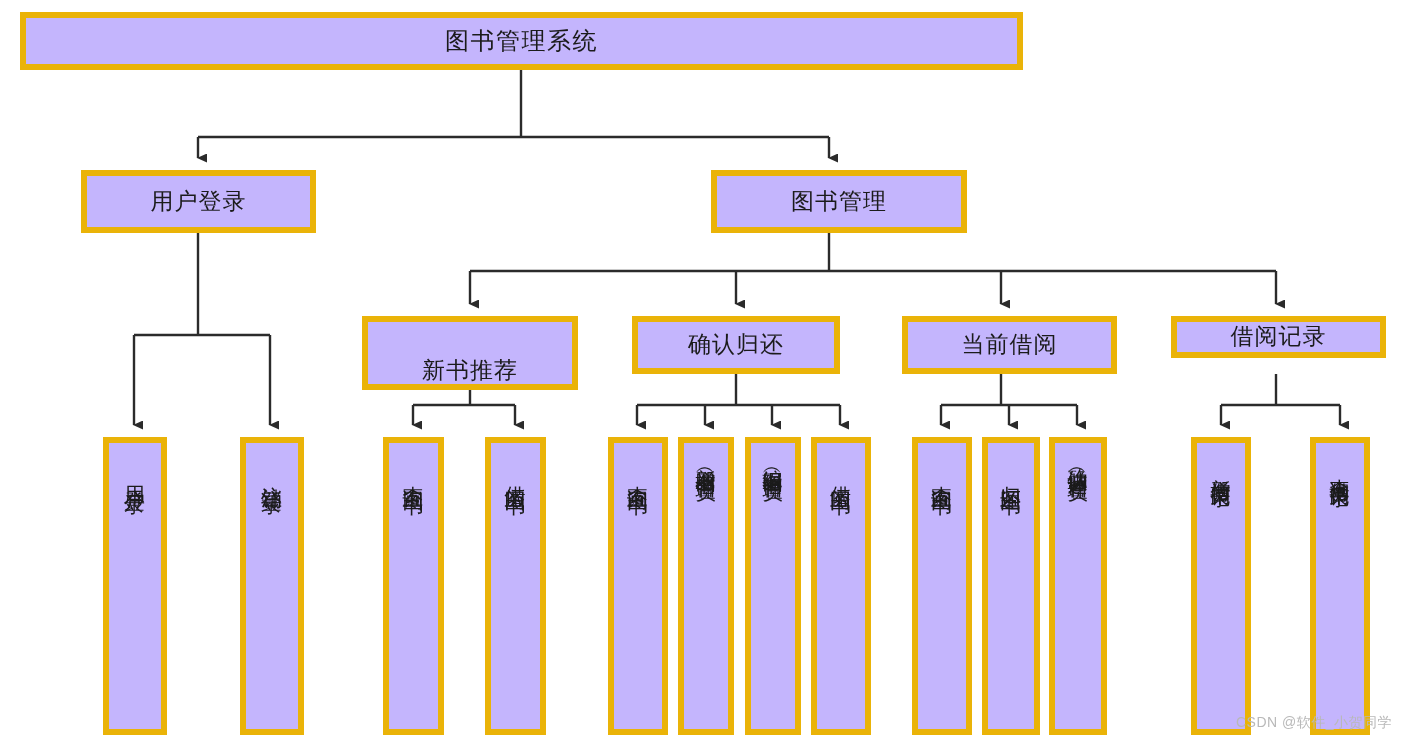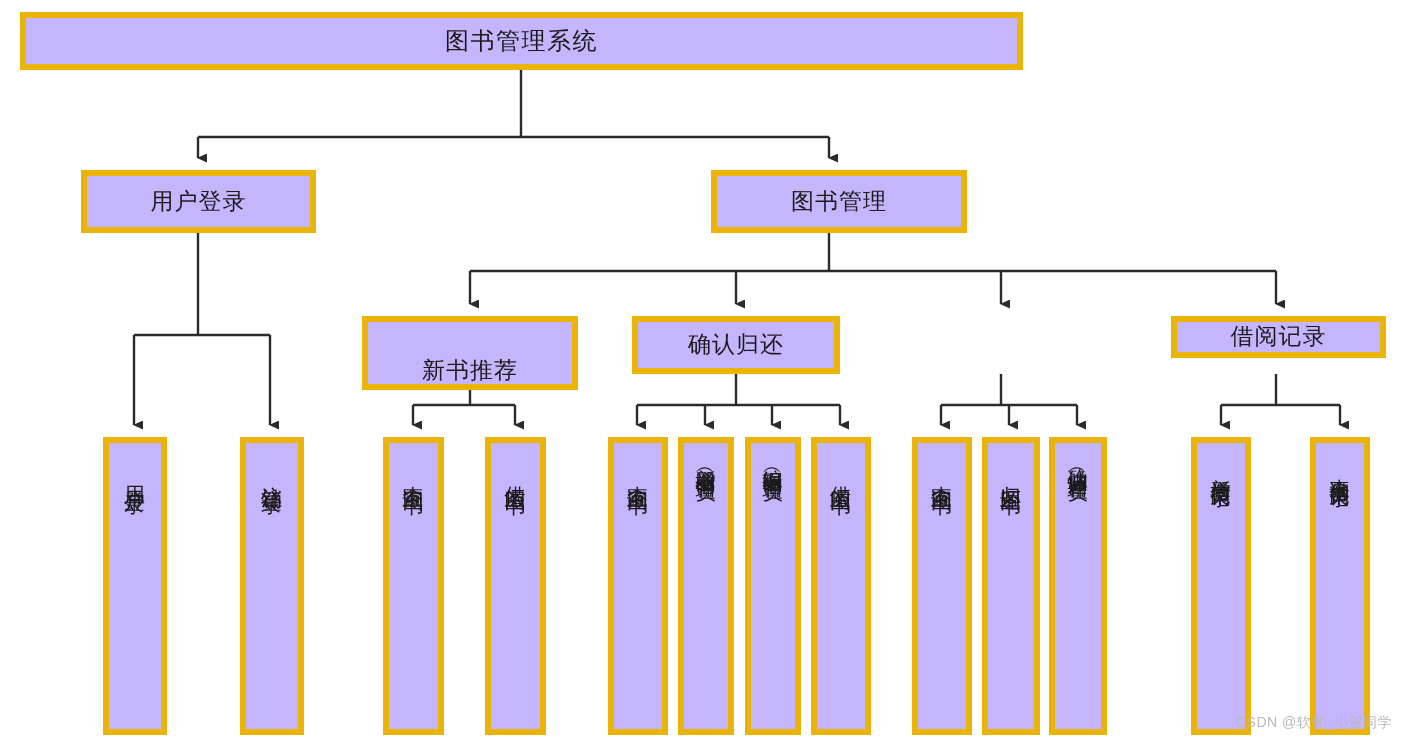--- a/index.html
+++ b/index.html
@@ -146,20 +146,23 @@
   <div class="node horizontal" style="left:711px; top:170px; width:256px; height:63px;">
     <span class="node-label">图书管理</span>
   </div>
 
   <div class="node horizontal" style="left:362px; top:316px; width:216px; height:74px;align-items:flex-end;">
     <span class="node-label">新书推荐</span>
   </div>
   <div class="node horizontal" style="left:632px; top:316px; width:208px; height:58px;">
     <span class="node-label">确认归还</span>
   </div>
+  <div class="node horizontal" style="left:902px; top:316px; width:215px; height:58px;">
+    <span class="node-label">当前借阅</span>
+  </div>
   <div class="node horizontal" style="left:1171px; top:316px; width:215px; height:42px;">
     <span class="node-label">借阅记录</span>
   </div>
 
   <div class="node vertical" style="left:103px; top:437px; width:64px; height:298px;">
     <span class="node-label">用户登录</span>
   </div>
   <div class="node vertical" style="left:240px; top:437px; width:64px; height:298px;">
     <span class="node-label">注销登录</span>
   </div>

